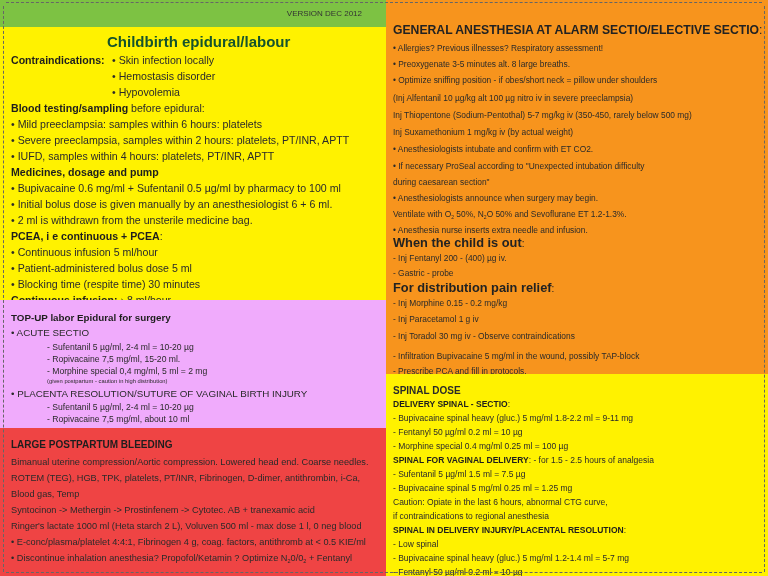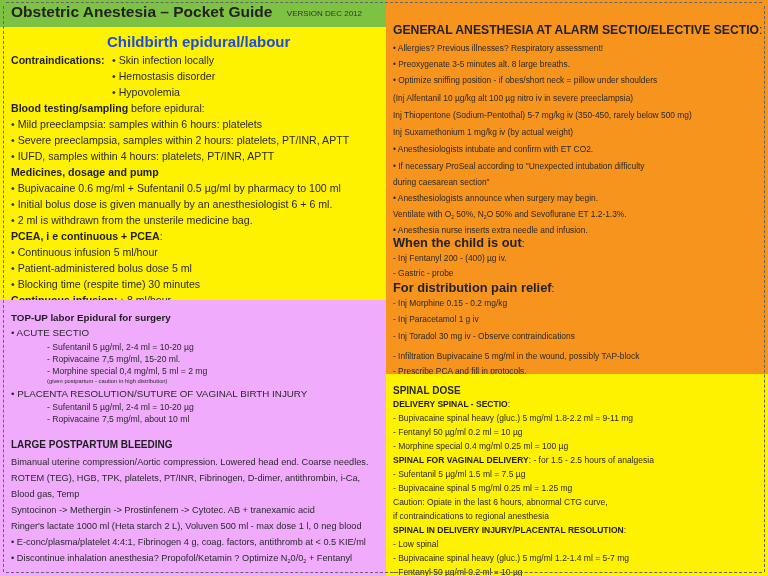--- a/index.html
+++ b/index.html
@@ -3,31 +3,31 @@
 <meta charset="utf-8">
 <style>
   * { box-sizing: border-box; margin: 0; padding: 0; }
   html, body { width: 768px; height: 576px; overflow: hidden; background: #fff; }
   body { font-family: "Liberation Sans", sans-serif; color: #2a2a2a; position: relative; }
   .page { position: absolute; left: 0; top: 0; width: 768px; height: 576px; }
   .panel { position: absolute; overflow: hidden; }
   .green { background: #7dc243; left: 0; top: 0; width: 386px; height: 27px; }
   .yellowL { background: #fff200; left: 0; top: 27px; width: 386px; height: 273px; }
   .blue { background: #f0abfc; left: 0; top: 300px; width: 386px; height: 128px; }
-  .pink { background: #f0abfc; left: 0; top: 428px; width: 386px; height: 148px; padding-left: 20px; }
+  .pink { background: #ef4444; left: 0; top: 428px; width: 386px; height: 148px; padding-left: 20px; }
   .orange { background: #f7941d; left: 386px; top: 0; width: 382px; height: 374px; }
   .yellowR { background: #fff200; left: 386px; top: 374px; width: 382px; height: 202px; }
 
   .hdr-title { position: absolute; left: 11px; top: 3px; font-size: 15.5px; font-weight: bold; color: #222; }
   .hdr-ver { position: absolute; right: 24px; top: 9px; font-size: 8px; color: #333; }
   .b { font-weight: bold; color: #1e1e1e; }
 
   
   .ly { position: absolute; left: 11px; top: 6px; font-size: 10.6px; }
-  .ly .title { font-size: 15px; font-weight: bold; position: absolute; left: 96px; top: 0; color: #1d4ed8; white-space: nowrap; }
+  .ly .title { font-size: 15px; font-weight: bold; position: absolute; left: 96px; top: 0; color: #14532d; white-space: nowrap; }
   .ly .row { position: absolute; left: 0; white-space: nowrap; }
   .ly .indent { left: 101px; }
 
   
   .bl { position: absolute; left: 11px; top: 0; font-size: 9.8px; }
   .bl .row { position: absolute; white-space: nowrap; }
   .bl .sub { left: 36px; font-size: 8.6px; }
   .bl .tiny { left: 36px; font-size: 5.8px; }
 
   
@@ -52,21 +52,20 @@
   .dash-bot { position: absolute; left: 6px; bottom: 3px; width: 756px; height: 0; border-top: 1px dashed #666; }
   .dash-left { position: absolute; left: 3px; top: 6px; height: 566px; width: 0; border-left: 1px dashed #666; }
   .dash-right { position: absolute; right: 3px; top: 6px; height: 566px; width: 0; border-left: 1px dashed #666; }
 </style>
 </head>
 <body>
 
 <div class="page">
 
   <div class="panel green">
-    <div class="hdr-title">Obstetric Anestesia – Pocket Guide</div>
     <div class="hdr-ver">VERSION DEC 2012</div>
   </div>
 
   <div class="panel yellowL">
     <div class="ly">
       <div class="title">Childbirth epidural/labour</div>
       <div class="row b" style="top:21px">Contraindications:</div>
       <div class="row indent" style="top:21px">• Skin infection locally</div>
       <div class="row indent" style="top:37px">• Hemostasis disorder</div>
       <div class="row indent" style="top:53px">• Hypovolemia</div>

